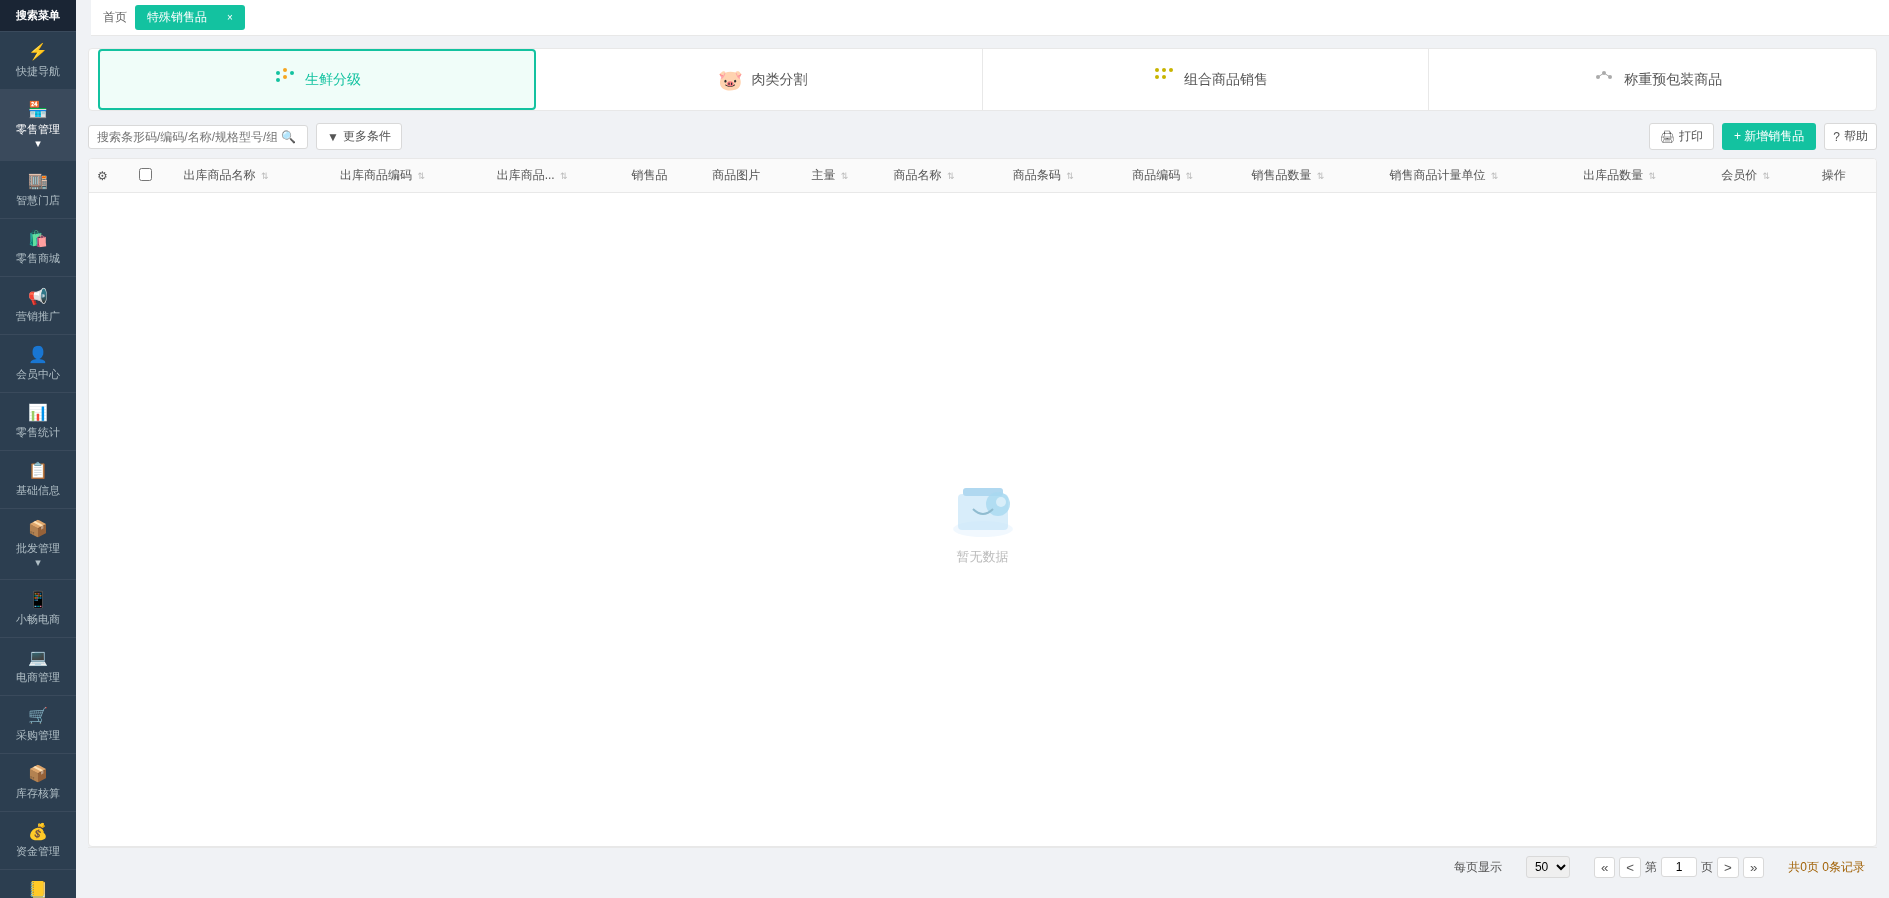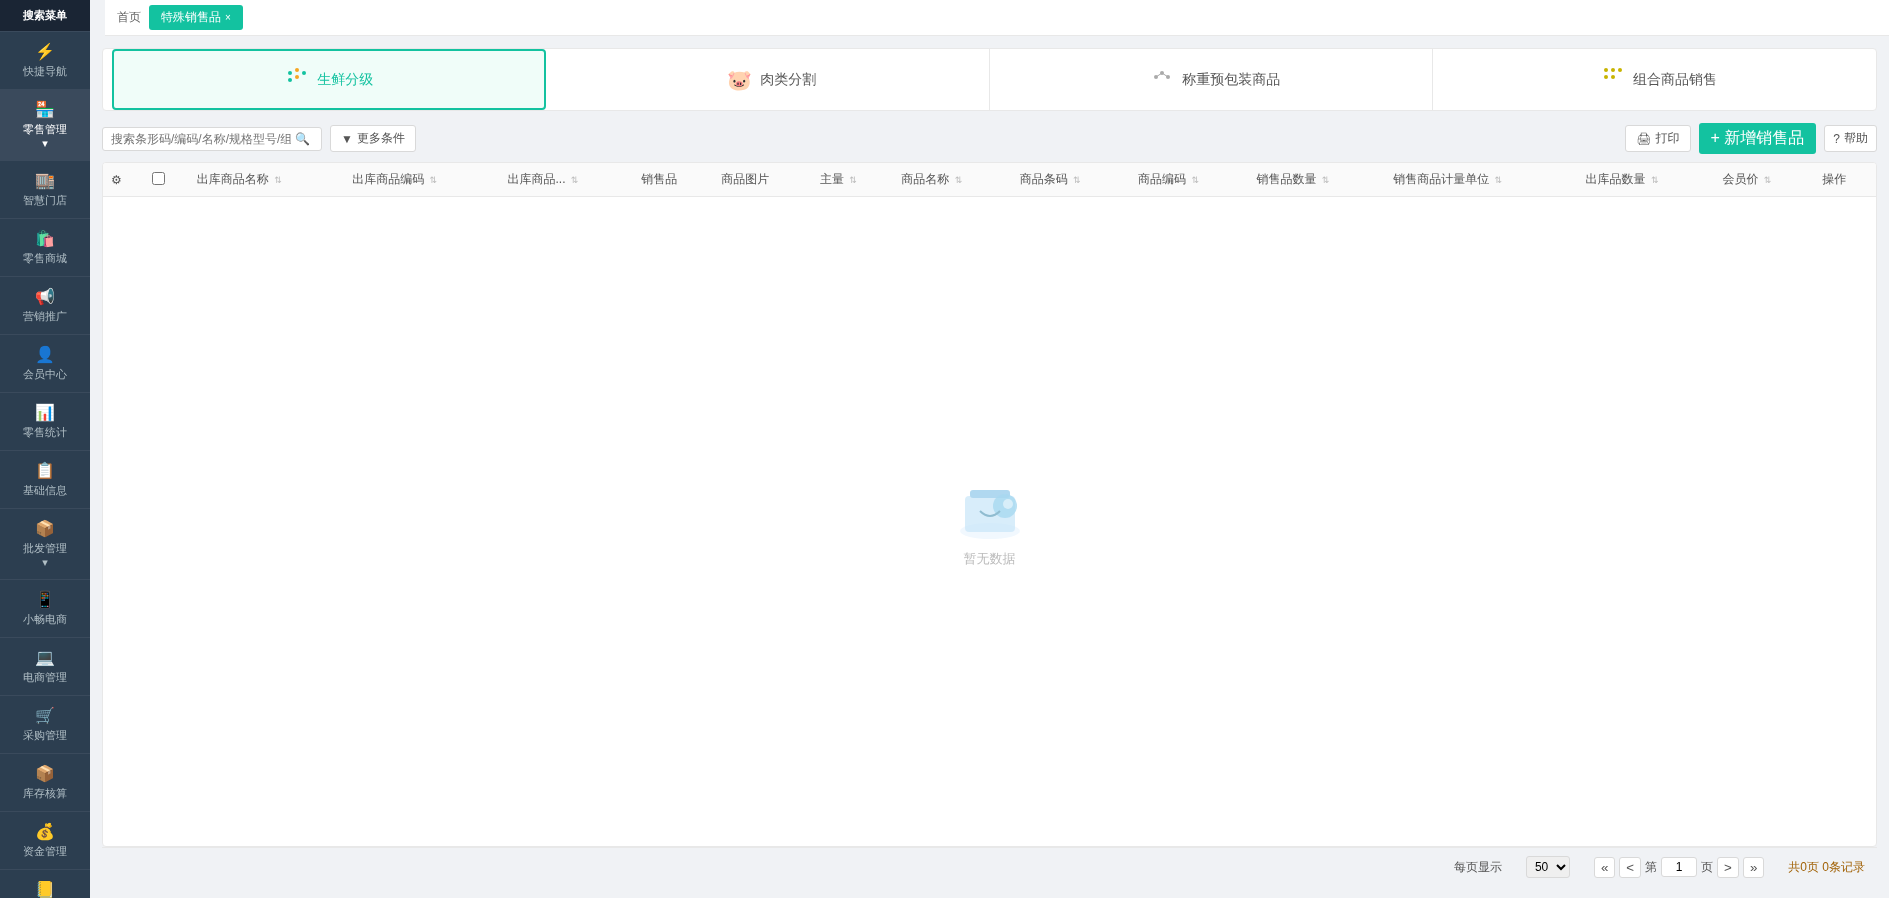--- a/index.html
+++ b/index.html
@@ -1,20 +1,20 @@
 <!DOCTYPE html>
 <html><head>
   <meta charset="utf-8">
   <style>
     * { box-sizing: border-box; margin: 0; padding: 0; }
     body { font-family: 'Microsoft YaHei', sans-serif; font-size: 12px; background: #f0f2f5; display: flex; height: 898px; overflow: hidden; }
 
     
     .sidebar {
-      width: 90px;
+      width: 76px;
       background: #2c3e50;
       color: #ccc;
       display: flex;
       flex-direction: column;
       flex-shrink: 0;
       overflow-y: auto;
       overflow-x: hidden;
     }
     .sidebar-logo {
       background: #1a2534;
@@ -67,21 +67,21 @@
     }
     .topbar-tab {
       background: #13c2a0;
       color: #fff;
       padding: 4px 12px;
       border-radius: 3px;
       font-size: 12px;
       cursor: pointer;
       display: flex;
       align-items: center;
-      gap: 4px;
+      gap: 20px;
     }
     .topbar-tab .close { font-size: 10px; }
 
     
     .content {
       flex: 1;
       padding: 12px;
       overflow: hidden;
       display: flex;
       flex-direction: column;
@@ -173,21 +173,21 @@
     .add-btn {
       display: flex;
       align-items: center;
       gap: 4px;
       padding: 5px 12px;
       background: #13c2a0;
       color: #fff;
       border: none;
       border-radius: 3px;
       cursor: pointer;
-      font-size: 16px;
+      font-size: 12px;
     }
     .help-btn {
       display: flex;
       align-items: center;
       gap: 4px;
       padding: 4px 8px;
       border: 1px solid #d9d9d9;
       border-radius: 3px;
       background: #fff;
       cursor: pointer;
@@ -399,40 +399,40 @@
         </span>
         <span>生鲜分级</span>
       </div>
       <div class="cat-tab">
         <span class="cat-icon">🐷</span>
         <span>肉类分割</span>
       </div>
       <div class="cat-tab">
         <span class="cat-icon">
           <svg width="24" height="24" viewBox="0 0 24 24" fill="none">
+            <circle cx="5" cy="5" r="2" fill="#c8b400"></circle>
+            <circle cx="12" cy="5" r="2" fill="#c8b400"></circle>
+            <circle cx="19" cy="5" r="2" fill="#c8b400"></circle>
+            <circle cx="5" cy="12" r="2" fill="#c8b400"></circle>
+            <circle cx="12" cy="12" r="2" fill="#c8b400"></circle>
+          </svg>
+        </span>
+        <span>组合商品销售</span>
+      </div>
+      <div class="cat-tab">
+        <span class="cat-icon">
+          <svg width="24" height="24" viewBox="0 0 24 24" fill="none">
             <circle cx="6" cy="12" r="2" fill="#aaa"></circle>
             <circle cx="12" cy="8" r="2" fill="#aaa"></circle>
             <circle cx="18" cy="12" r="2" fill="#aaa"></circle>
             <line x1="6" y1="12" x2="12" y2="8" stroke="#aaa" stroke-width="1"></line>
             <line x1="12" y1="8" x2="18" y2="12" stroke="#aaa" stroke-width="1"></line>
           </svg>
         </span>
         <span>称重预包装商品</span>
-      </div>
-      <div class="cat-tab">
-        <span class="cat-icon">
-          <svg width="24" height="24" viewBox="0 0 24 24" fill="none">
-            <circle cx="5" cy="5" r="2" fill="#c8b400"></circle>
-            <circle cx="12" cy="5" r="2" fill="#c8b400"></circle>
-            <circle cx="19" cy="5" r="2" fill="#c8b400"></circle>
-            <circle cx="5" cy="12" r="2" fill="#c8b400"></circle>
-            <circle cx="12" cy="12" r="2" fill="#c8b400"></circle>
-          </svg>
-        </span>
-        <span>组合商品销售</span>
       </div>
     </div>
 
     <div class="toolbar">
       <div class="toolbar-left">
         <div class="search-box">
           <input type="text" placeholder="搜索条形码/编码/名称/规格型号/组合" style="">
           <span>🔍</span>
         </div>
         <button class="filter-btn">

